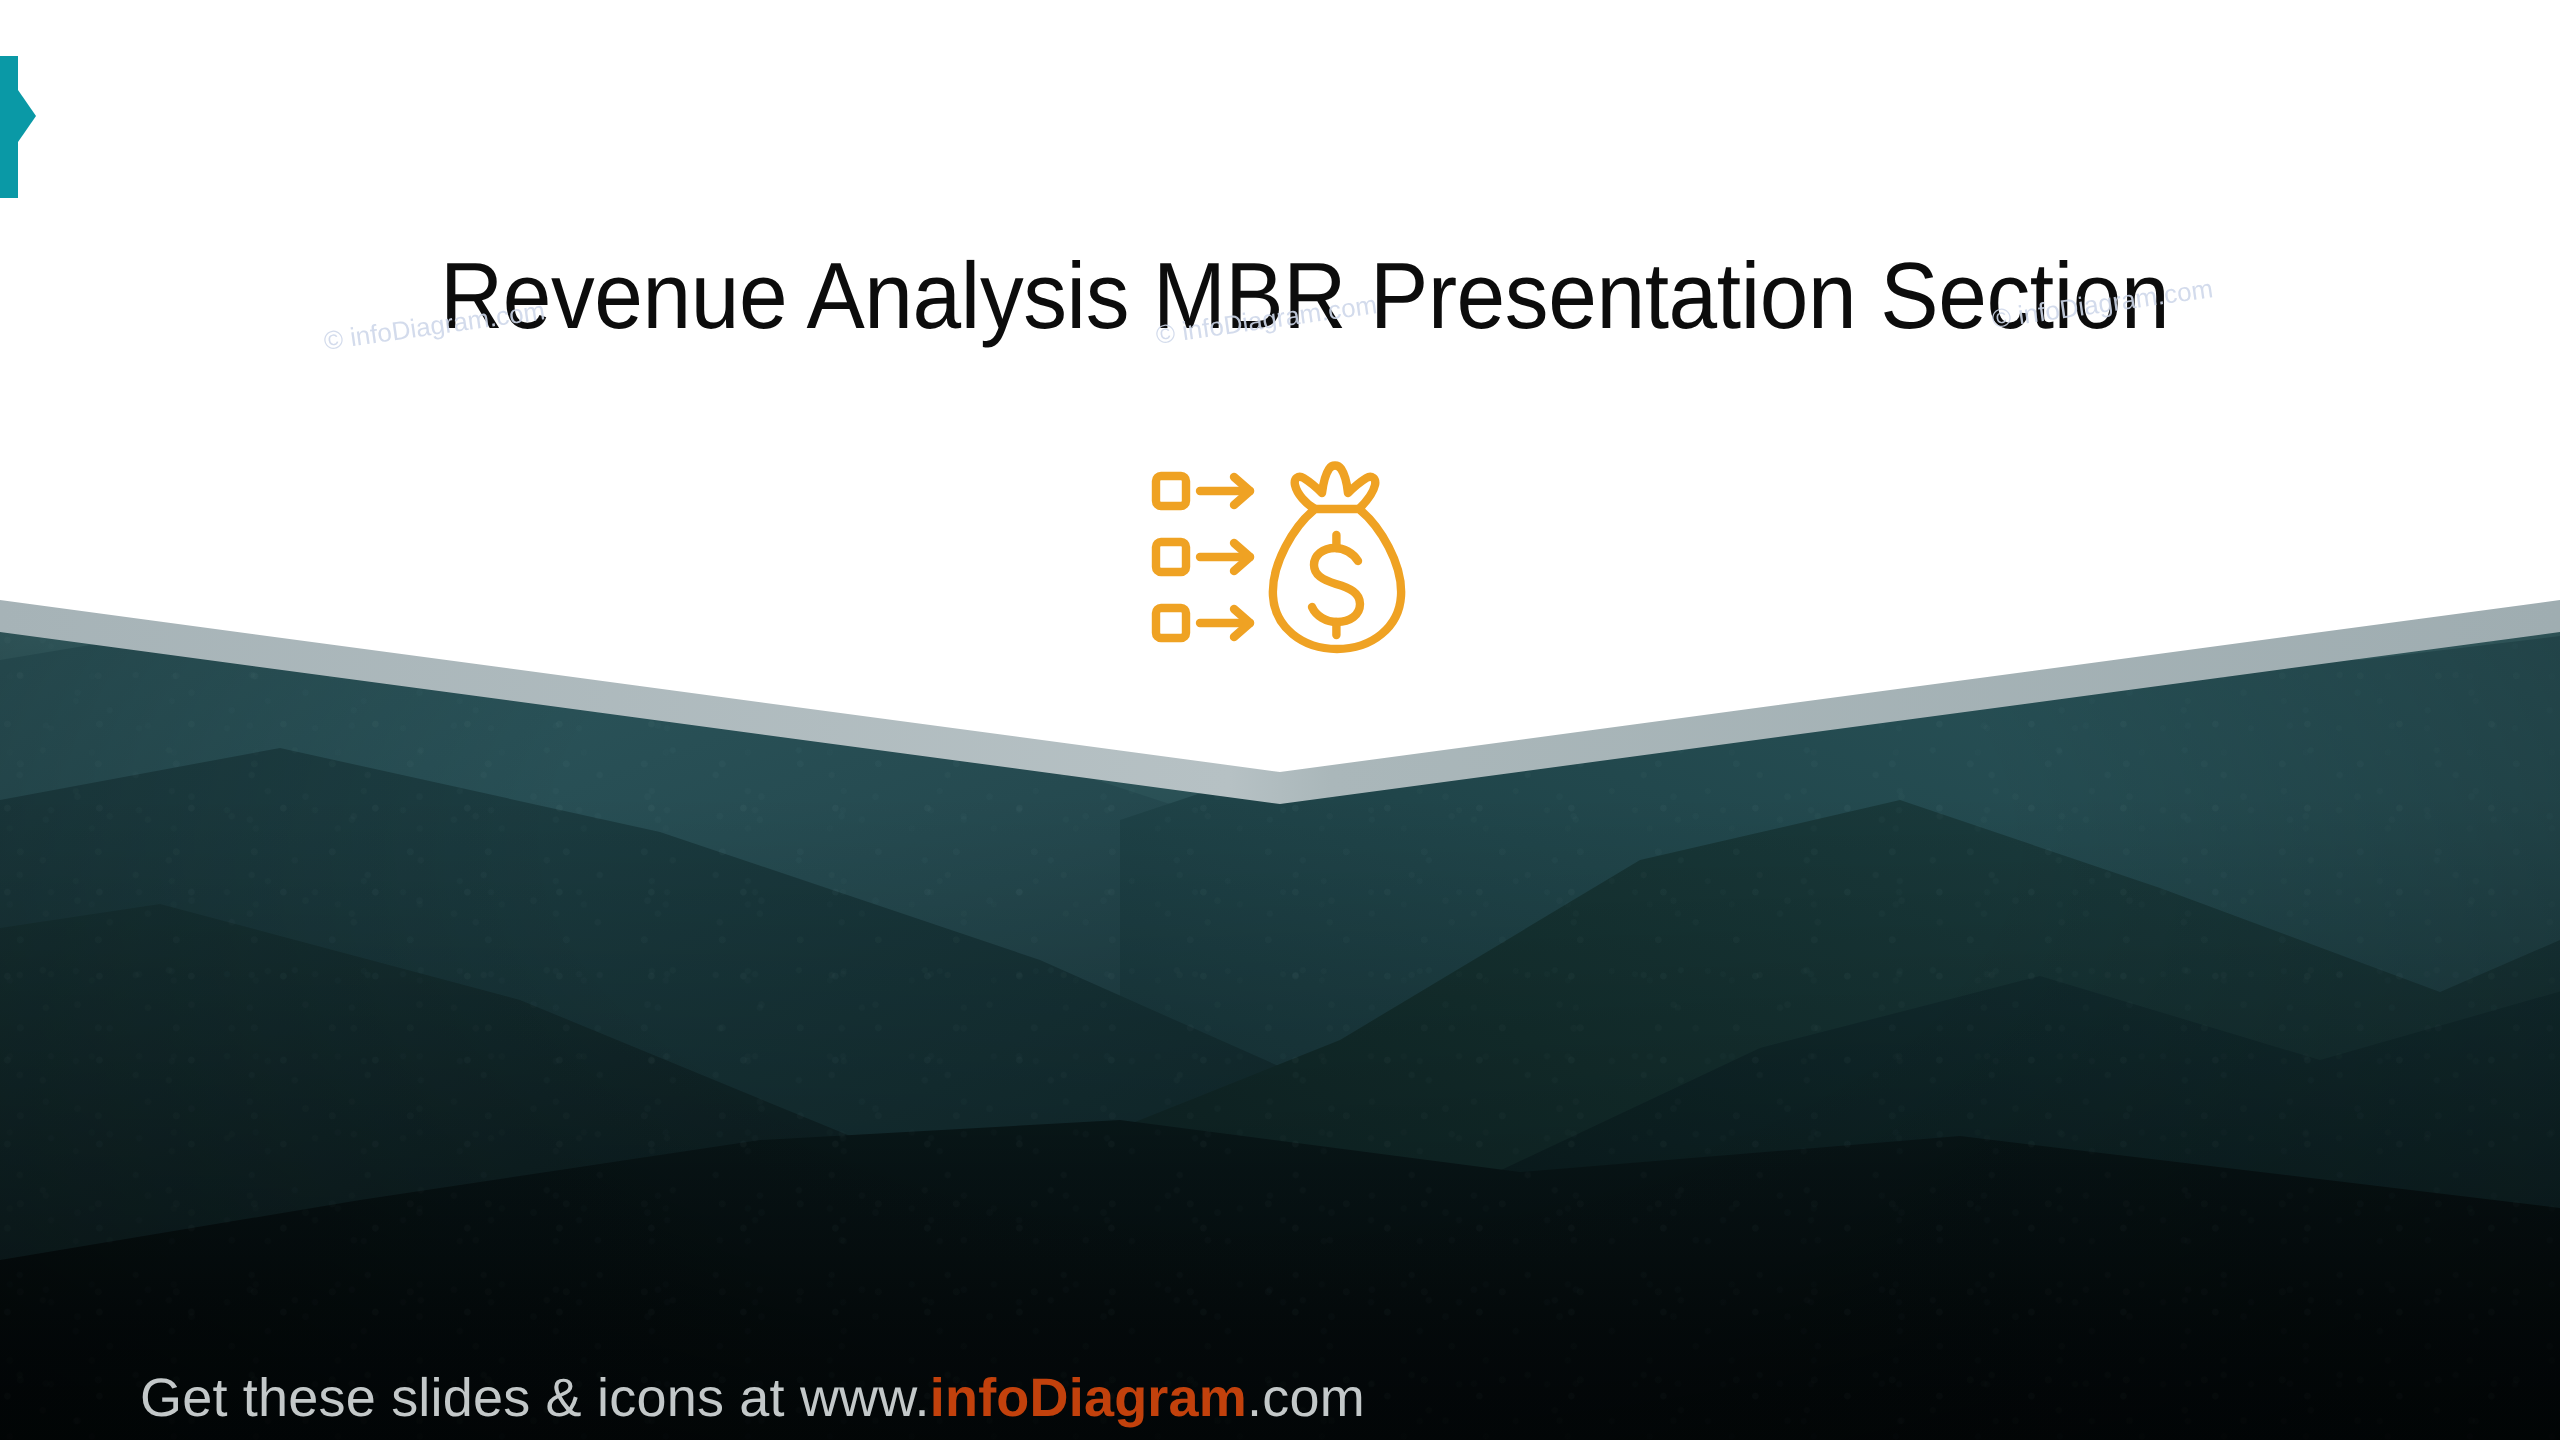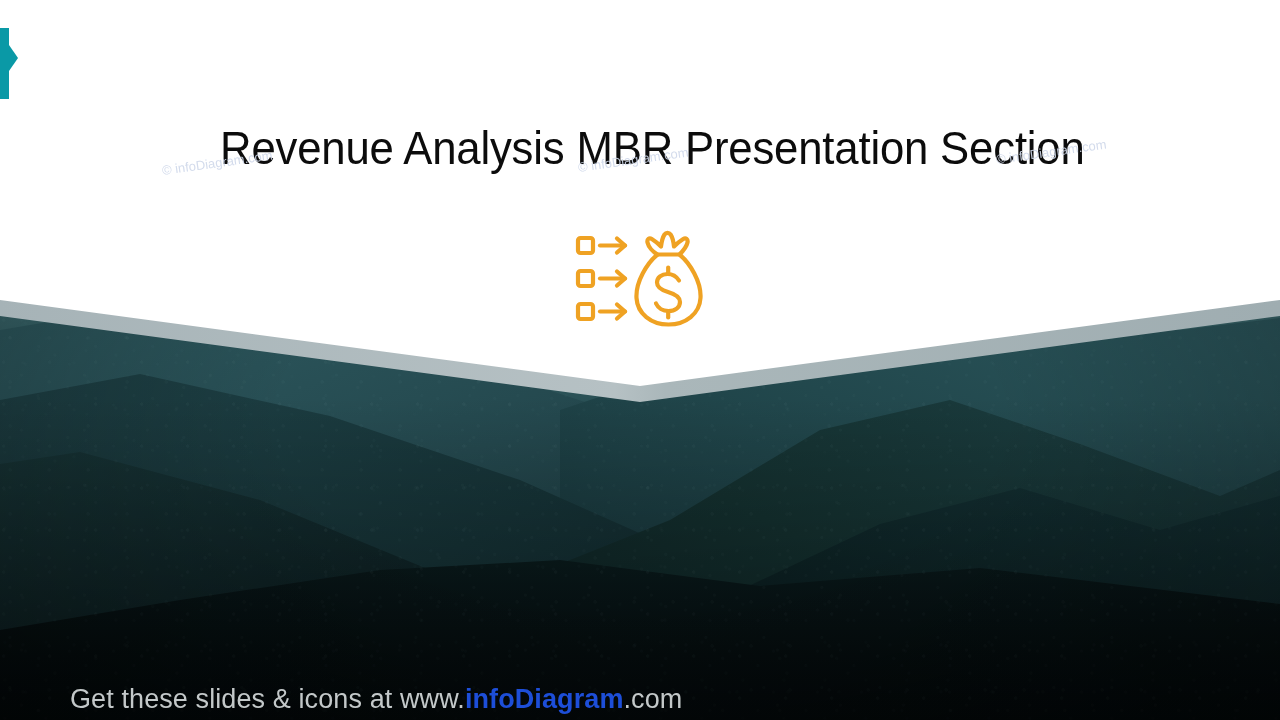--- a/index.html
+++ b/index.html
@@ -191,21 +191,21 @@
   .footer {
     position: absolute;
     left: 70px;
     top: 683px;
     font-size: 27px;
     line-height: 32px;
     color: #c3c8c9;
     white-space: nowrap;
     letter-spacing: .1px;
   }
-  .footer .brand { font-weight: 700; color: #1d4ed8; }
+  .footer .brand { font-weight: 700; color: #c2410c; }
 </style>
 </head>
 <body>
 
 <div id="slide" style="--teal:#0a99a6;">
 
   <div class="photo-wrap">
     <div class="photo">
       <div class="ridge sky-haze"></div>
       <div class="ridge ridge-far-l"></div>

